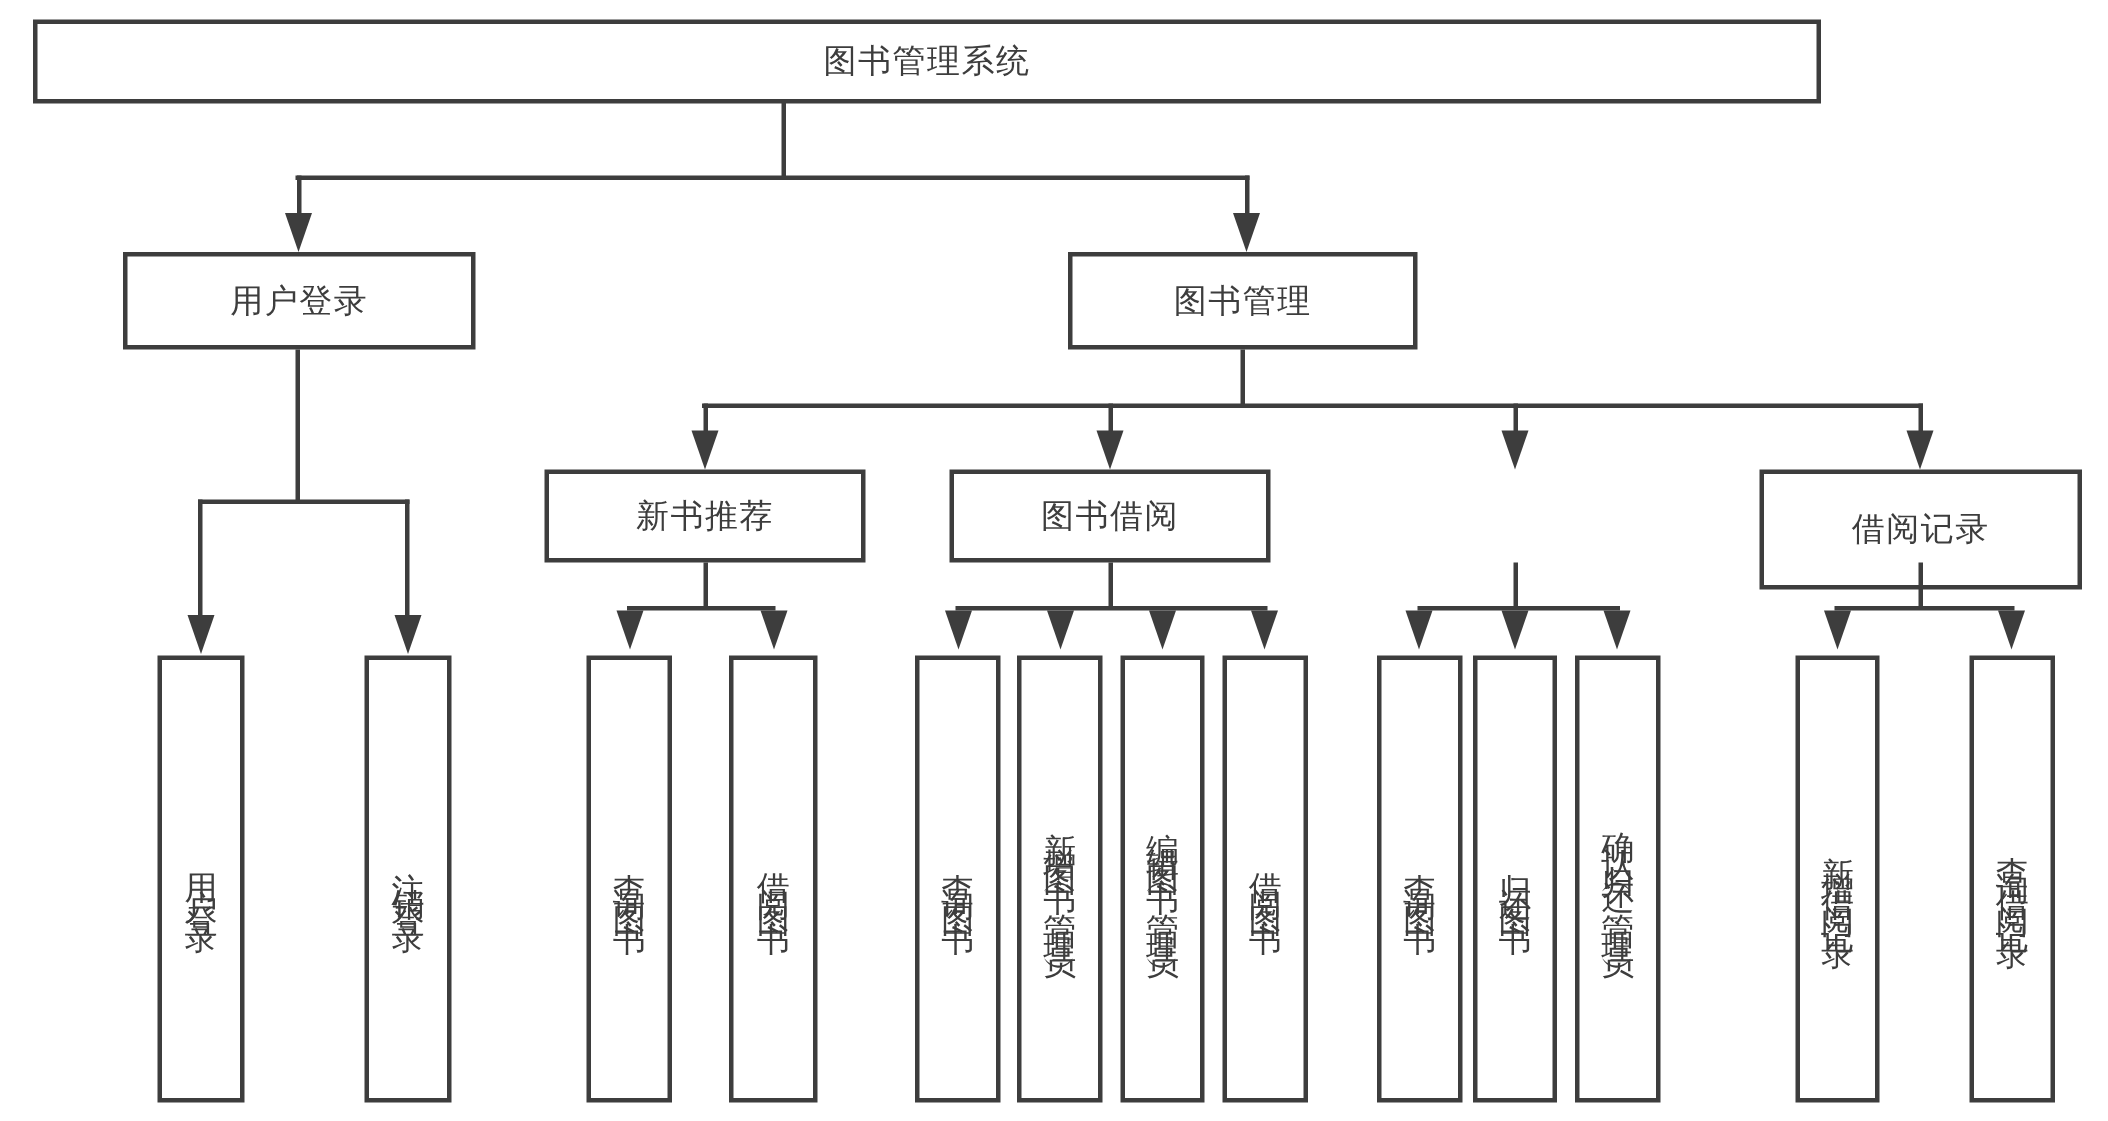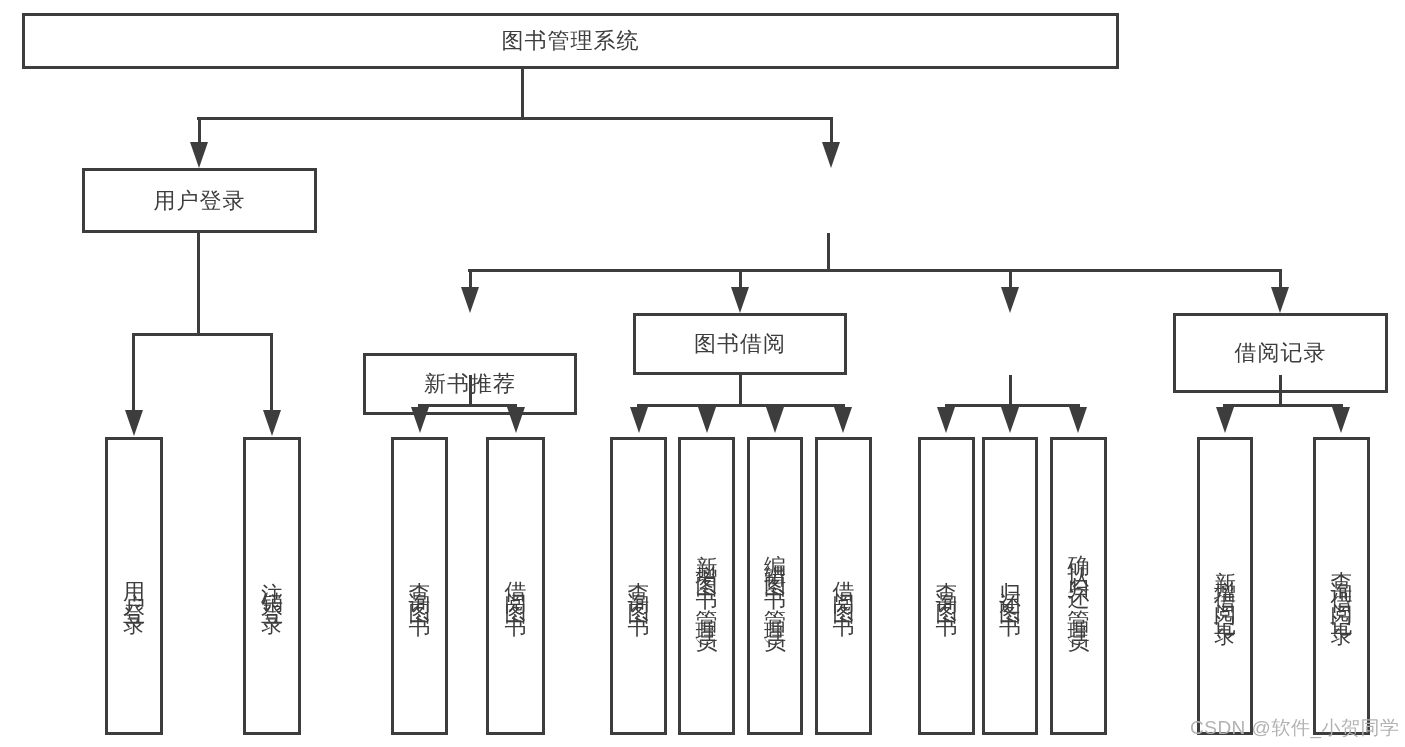--- a/index.html
+++ b/index.html
@@ -61,54 +61,57 @@
     color:var(--watermark,#b2b2b2);
     z-index:5;
     white-space:nowrap;
   }
 </style>
 </head>
 <body>
 
 <div class="stage">
 
-  <div class="box" style="left:22px;top:13px;width:1097px;height:56px;">
+  <div class="box" style="left:22px;top:13px;width:1192px;height:56px;">
     <span>图书管理系统</span>
   </div>
 
   <div class="line" style="left:521px;top:67px;width:3px;height:52px;"></div>
   <div class="line" style="left:197px;top:117px;width:636px;height:3px;"></div>
   <div class="line" style="left:198px;top:117px;width:3px;height:27px;"></div>
   <div class="line" style="left:830px;top:117px;width:3px;height:27px;"></div>
   <div class="arrow" style="left:190px;top:142px;"></div>
   <div class="arrow" style="left:822px;top:142px;"></div>
 
   <div class="box" style="left:82px;top:168px;width:235px;height:65px;">
     <span>用户登录</span>
+  </div>
+  <div class="box" style="left:712px;top:168px;width:233px;height:65px;">
+    <span>图书管理</span>
   </div>
 
   <div class="line" style="left:197px;top:233px;width:3px;height:103px;"></div>
   <div class="line" style="left:132px;top:333px;width:141px;height:3px;"></div>
   <div class="line" style="left:132px;top:333px;width:3px;height:78px;"></div>
   <div class="line" style="left:270px;top:333px;width:3px;height:78px;"></div>
   <div class="arrow" style="left:125px;top:410px;"></div>
   <div class="arrow" style="left:263px;top:410px;"></div>
 
   <div class="line" style="left:827px;top:233px;width:3px;height:38px;"></div>
   <div class="line" style="left:468px;top:269px;width:814px;height:3px;"></div>
   <div class="line" style="left:469px;top:269px;width:3px;height:20px;"></div>
   <div class="line" style="left:739px;top:269px;width:3px;height:20px;"></div>
   <div class="line" style="left:1009px;top:269px;width:3px;height:20px;"></div>
   <div class="line" style="left:1279px;top:269px;width:3px;height:20px;"></div>
   <div class="arrow" style="left:461px;top:287px;"></div>
   <div class="arrow" style="left:731px;top:287px;"></div>
   <div class="arrow" style="left:1001px;top:287px;"></div>
   <div class="arrow" style="left:1271px;top:287px;"></div>
 
-  <div class="box" style="left:363px;top:313px;width:214px;height:62px;margin-top:40px;">
+  <div class="box" style="left:363px;top:313px;width:214px;height:62px;">
     <span>新书推荐</span>
   </div>
   <div class="box" style="left:633px;top:313px;width:214px;height:62px;font-family:Liberation Serif, serif;">
     <span>图书借阅</span>
   </div>
   <div class="box" style="left:1173px;top:313px;width:215px;height:80px;">
     <span>借阅记录</span>
   </div>
 
   <div class="line" style="left:469px;top:375px;width:3px;height:31px;"></div>
@@ -171,15 +174,14 @@
     <span class="vtext">确认归还（管理员）</span>
   </div>
 
   <div class="box leaf" style="left:1197px;width:56px;">
     <span class="vtext">新增借阅记录</span>
   </div>
   <div class="box leaf" style="left:1313px;width:57px;">
     <span class="vtext">查询借阅记录</span>
   </div>
 
-  <div class="watermark">CSDN @软件_小贺同学</div>
 
 </div>
 
 </body></html>

